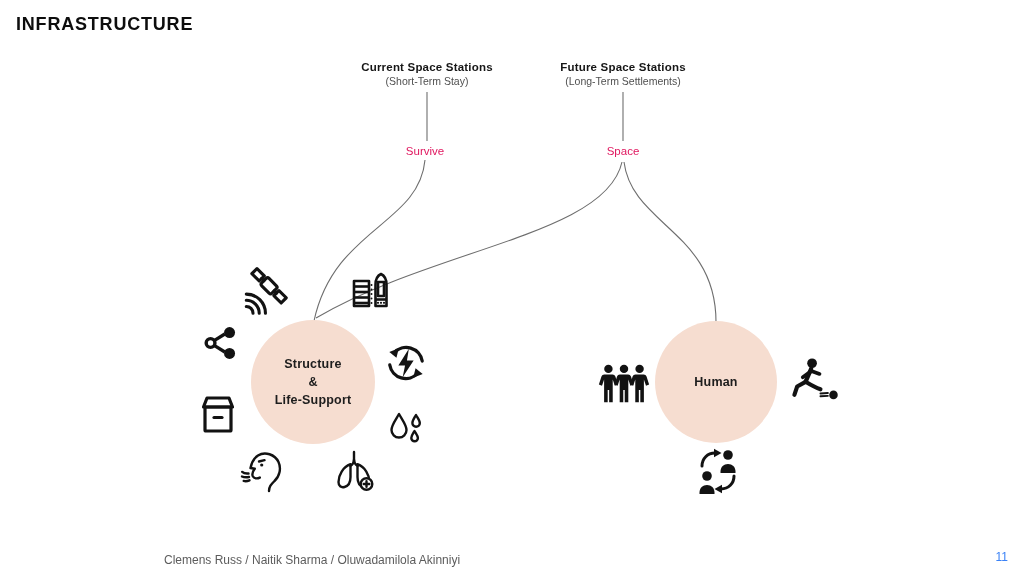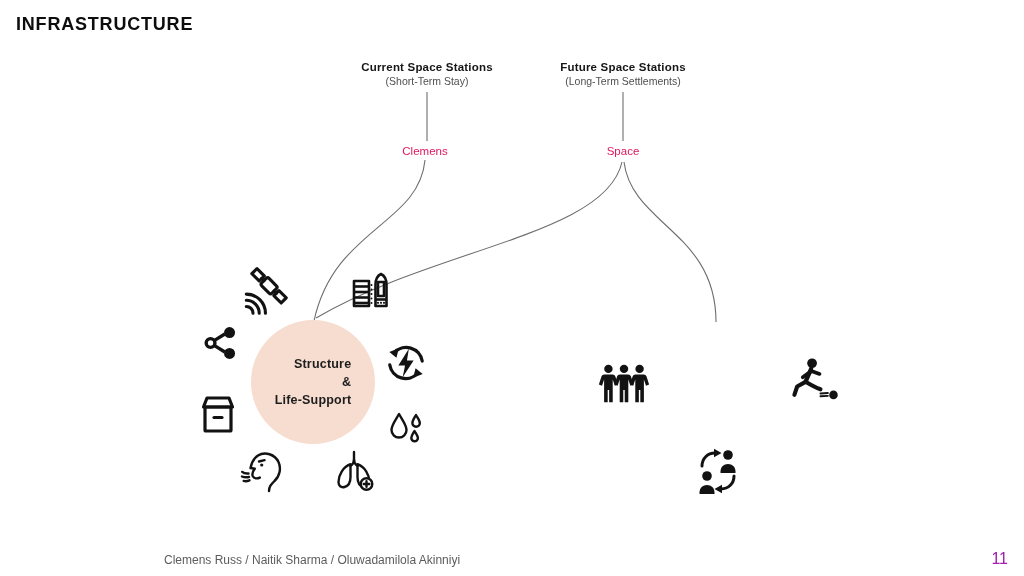--- a/index.html
+++ b/index.html
@@ -14,27 +14,27 @@
   .col-header{position:absolute;transform:translateX(-50%);text-align:center;width:240px;}
   .col-header .head{font-size:11.5px;font-weight:700;color:#161616;letter-spacing:.2px;}
   .col-header .sub{font-size:10.5px;color:#4f4f4f;margin-top:2px;}
   .keyword{
     position:absolute;transform:translateX(-50%);font-size:11.5px;color:#e0175f;
     background:#ffffff;padding:0 3px;
   }
   .connectors{position:absolute;left:0;top:0;width:1024px;height:576px;}
   .circle{
     position:absolute;border-radius:50%;background:#f6ddd0;display:flex;
-    align-items:center;justify-content:center;text-align:right;
+    align-items:center;justify-content:center;text-align:center;
   }
   .circle .lbl{font-size:12.5px;font-weight:700;color:#1d1d1d;line-height:1.45;letter-spacing:.2px;}
   .icon{position:absolute;}
   .icon svg{display:block;}
   .footer{position:absolute;left:164px;top:553px;font-size:12px;color:#5c5c5c;}
-  .pagenum{position:absolute;right:16px;top:550px;font-size:16px;color:#a21caf;}
+  .pagenum{position:absolute;right:16px;top:550px;font-size:12px;color:#3b82f6;}
 </style>
 </head>
 <body>
 
 <div class="slide">
 
   <div class="title">INFRASTRUCTURE</div>
 
   <svg class="connectors" viewBox="0 0 1024 576" fill="none" stroke="#6e6e6e" stroke-width="1.1">
     <line x1="427" y1="92" x2="427" y2="141"></line>
@@ -46,29 +46,32 @@
 
   <div class="col-header" style="left:427px;top:61px">
     <div class="head">Current Space Stations</div>
     <div class="sub">(Short-Term Stay)</div>
   </div>
   <div class="col-header" style="left:623px;top:61px">
     <div class="head">Future Space Stations</div>
     <div class="sub">(Long-Term Settlements)</div>
   </div>
 
-  <div class="keyword" style="left:425px;top:145px">Clemens</div>
+  <div class="keyword" style="left:425px;top:145px">Survive</div>
   <div class="keyword" style="left:623px;top:145px">Space</div>
 
   <div class="circle" style="left:251px;top:320px;width:124px;height:124px">
     <div class="lbl">
       <span>Structure</span><br>
       <span>&amp;</span><br>
       <span>Life-Support</span>
     </div>
+  </div>
+  <div class="circle" style="left:655px;top:321px;width:122px;height:122px">
+    <div class="lbl">Human</div>
   </div>
 
   <div class="icon" style="left:238px;top:263px">
     <svg width="58" height="58" viewBox="0 0 56 56" fill="none" stroke="#121212" stroke-width="3" stroke-linecap="round" stroke-linejoin="round">
       <g transform="rotate(-45 30 22)">
         <rect x="25" y="15" width="10" height="14" rx="2"></rect>
         <rect x="26.5" y="2" width="7" height="10"></rect>
         <rect x="26.5" y="32" width="7" height="10"></rect>
         <line x1="30" y1="12" x2="30" y2="15"></line>
         <line x1="30" y1="29" x2="30" y2="32"></line>

